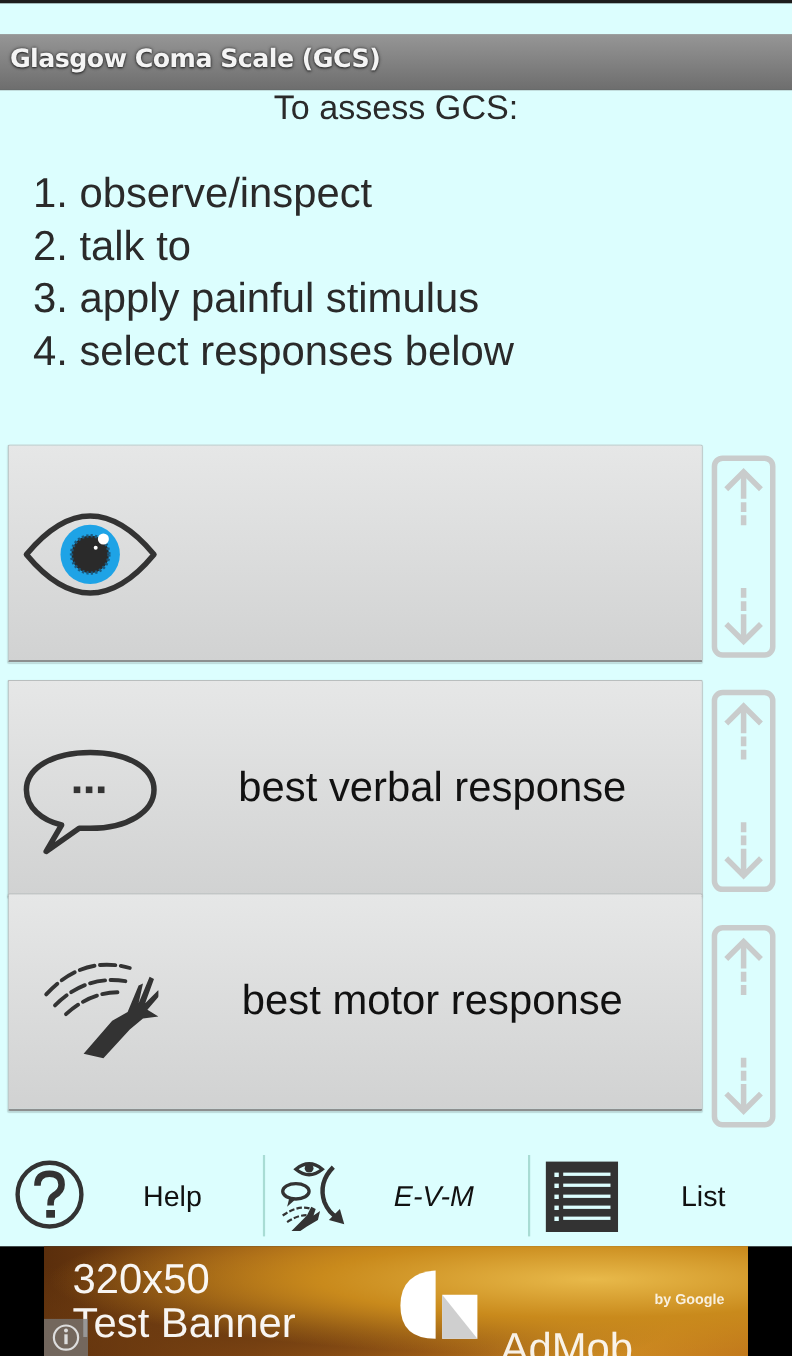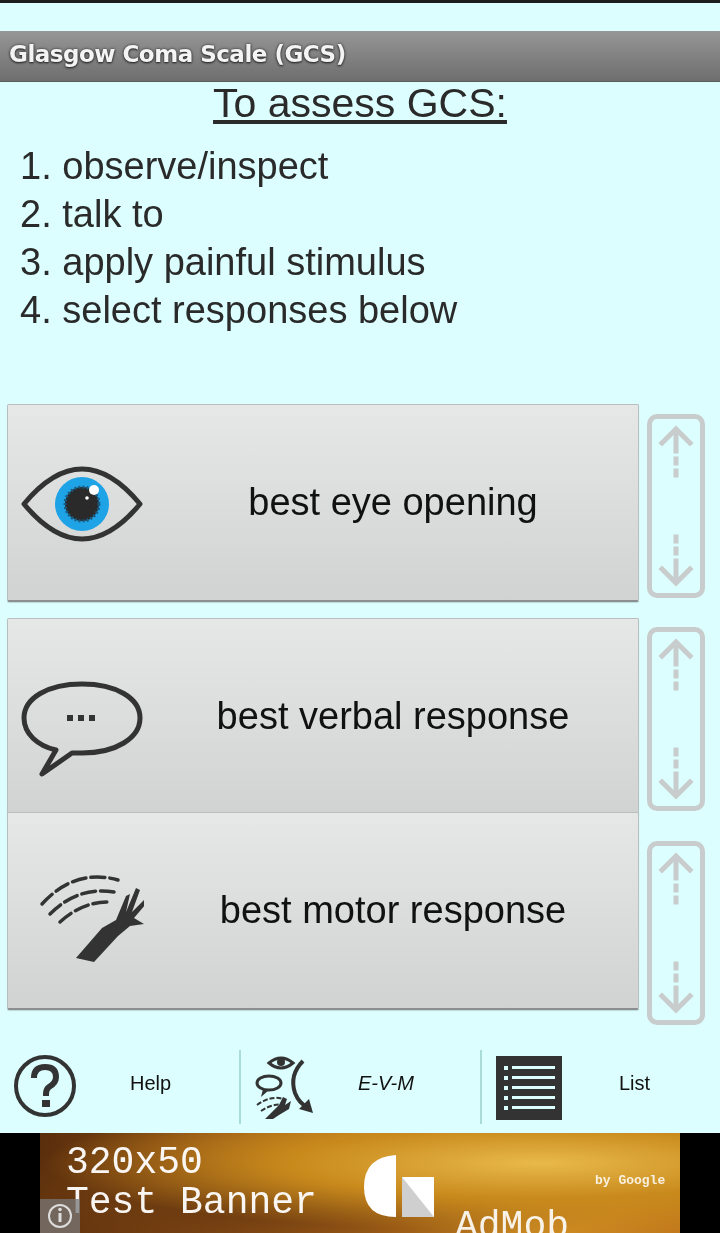--- a/index.html
+++ b/index.html
@@ -18,23 +18,23 @@
     margin-top: 28px;
   }
   .titlebar .title {
     position: absolute; left: 9px; top: 10px;
     font-family: "DejaVu Sans", sans-serif; font-weight: bold;
     font-size: 23px; color: #f4f4f4; letter-spacing: -0.5px;
     text-shadow: 0 0 3px #333, 0 1px 2px #222;
   }
   .intro-heading {
     position: absolute; left: 0; top: 80px; width: 720px; text-align: center;
-    font-size: 41px; color: #2a2a2a; text-decoration: underline;
-  }
-  .steps { position: absolute; left: 20px; top: 142px; margin: 0; padding: 0; list-style: none; }
+    font-size: 31px; color: #2a2a2a;
+  }
+  .steps { position: absolute; left: 20px; top: 142px; margin: 10px; padding: 0; list-style: none; }
   .steps li { font-size: 38px; line-height: 48px; color: #2a2a2a; }
 
   .resp-btn {
     position: absolute; left: 7px; width: 632px; height: 198px;
     background: linear-gradient(#e6e7e7, #d1d2d2);
     border: 1px solid #b9bebe; border-bottom: 2px solid #8c8f8f;
     box-sizing: border-box; border-radius: 2px;
     box-shadow: 0 1px 1px rgba(0,0,0,0.15);
     cursor: pointer;
   }
@@ -47,32 +47,31 @@
   .stepper {
     position: absolute; left: 647px; width: 58px; height: 184px;
     border: 5px solid #c9cccc; border-radius: 10px; box-sizing: border-box;
     cursor: pointer;
   }
   .stepper svg { position: absolute; left: 0; top: 0; }
 
   .bottom-bar { position: absolute; left: 0; top: 1040px; width: 720px; height: 93px; }
   .bb-item { position: absolute; top: 0; height: 93px; cursor: pointer; }
   .bb-item .bb-icon { position: absolute; top: 13px; width: 66px; height: 66px; }
-  .bb-item .bb-label { position: absolute; top: 32px; font-size: 20px; color: #111; }
+  .bb-item .bb-label { position: absolute; top: 32px; font-size: 26px; color: #111; }
   .bb-divider { position: absolute; top: 10px; width: 2px; height: 74px; background: #a8dcd4; }
 
   .ad-banner { position: absolute; left: 0; top: 1133px; width: 720px; height: 100px; background: #000; }
   .ad-inner {
     position: absolute; left: 40px; top: 0; width: 640px; height: 100px; overflow: hidden;
     background:
       radial-gradient(ellipse at 78% 30%, #e8b94a 0%, #c98a1c 35%, rgba(0,0,0,0) 70%),
       radial-gradient(ellipse at 30% 70%, #6b3a10 0%, rgba(0,0,0,0) 60%),
       linear-gradient(90deg, #5a2e0c 0%, #8a4c14 30%, #b66e18 55%, #d18f24 75%, #c27a1c 100%);
     cursor: pointer;
-    font-family: Liberation Mono, monospace;
   }
   .ad-size { position: absolute; left: 26px; top: 10px; font-size: 38px; color: #fff; line-height: 40px; opacity: 0.95; }
   .ad-test { position: absolute; left: 26px; top: 50px; font-size: 38px; color: #fff; line-height: 40px; opacity: 0.95; }
   .ad-info {
     position: absolute; left: 0; top: 66px; width: 40px; height: 34px;
     background: rgba(120,120,120,0.75); cursor: pointer;
   }
   .ad-logo { position: absolute; left: 320px; top: 18px; width: 80px; height: 70px; }
   .ad-brand { position: absolute; left: 415px; top: 28px; font-size: 38px; color: #fff; opacity: 0.9; margin-top: 44px; }
   .ad-by { position: absolute; left: 555px; top: 40px; font-size: 13px; color: #fff; opacity: 0.85; font-weight: bold; }
@@ -95,21 +94,20 @@
 </ul>
 
 <div class="resp-btn" style="top:404px;">
   <svg class="icon" viewBox="0 0 124 124">
     <path d="M4 62 Q62 -8 120 62 Q62 132 4 62 Z" fill="none" stroke="#333" stroke-width="5" stroke-linejoin="round"></path>
     <circle cx="62" cy="62" r="27" fill="#1ea3e6"></circle>
     <circle cx="62" cy="62" r="17" fill="#2a2a2a" stroke="#1a5a80" stroke-width="3" stroke-dasharray="2 2"></circle>
     <circle cx="74" cy="48" r="5" fill="#fff"></circle>
     <circle cx="67" cy="56" r="1.8" fill="#fff"></circle>
   </svg>
-  <div class="label">best eye opening</div>
 </div>
 <div class="stepper" style="top:414px;">
   <svg width="48" height="174" viewBox="0 0 48 174">
     <g stroke="#c9cccc" stroke-width="5" fill="none" stroke-linecap="square">
       <path d="M10 24 L24 10 L38 24"></path>
       <line x1="24" y1="12" x2="24" y2="32"></line>
       <line x1="24" y1="40" x2="24" y2="44"></line>
       <line x1="24" y1="52" x2="24" y2="56"></line>
       <path d="M10 150 L24 164 L38 150"></path>
       <line x1="24" y1="142" x2="24" y2="162"></line>

